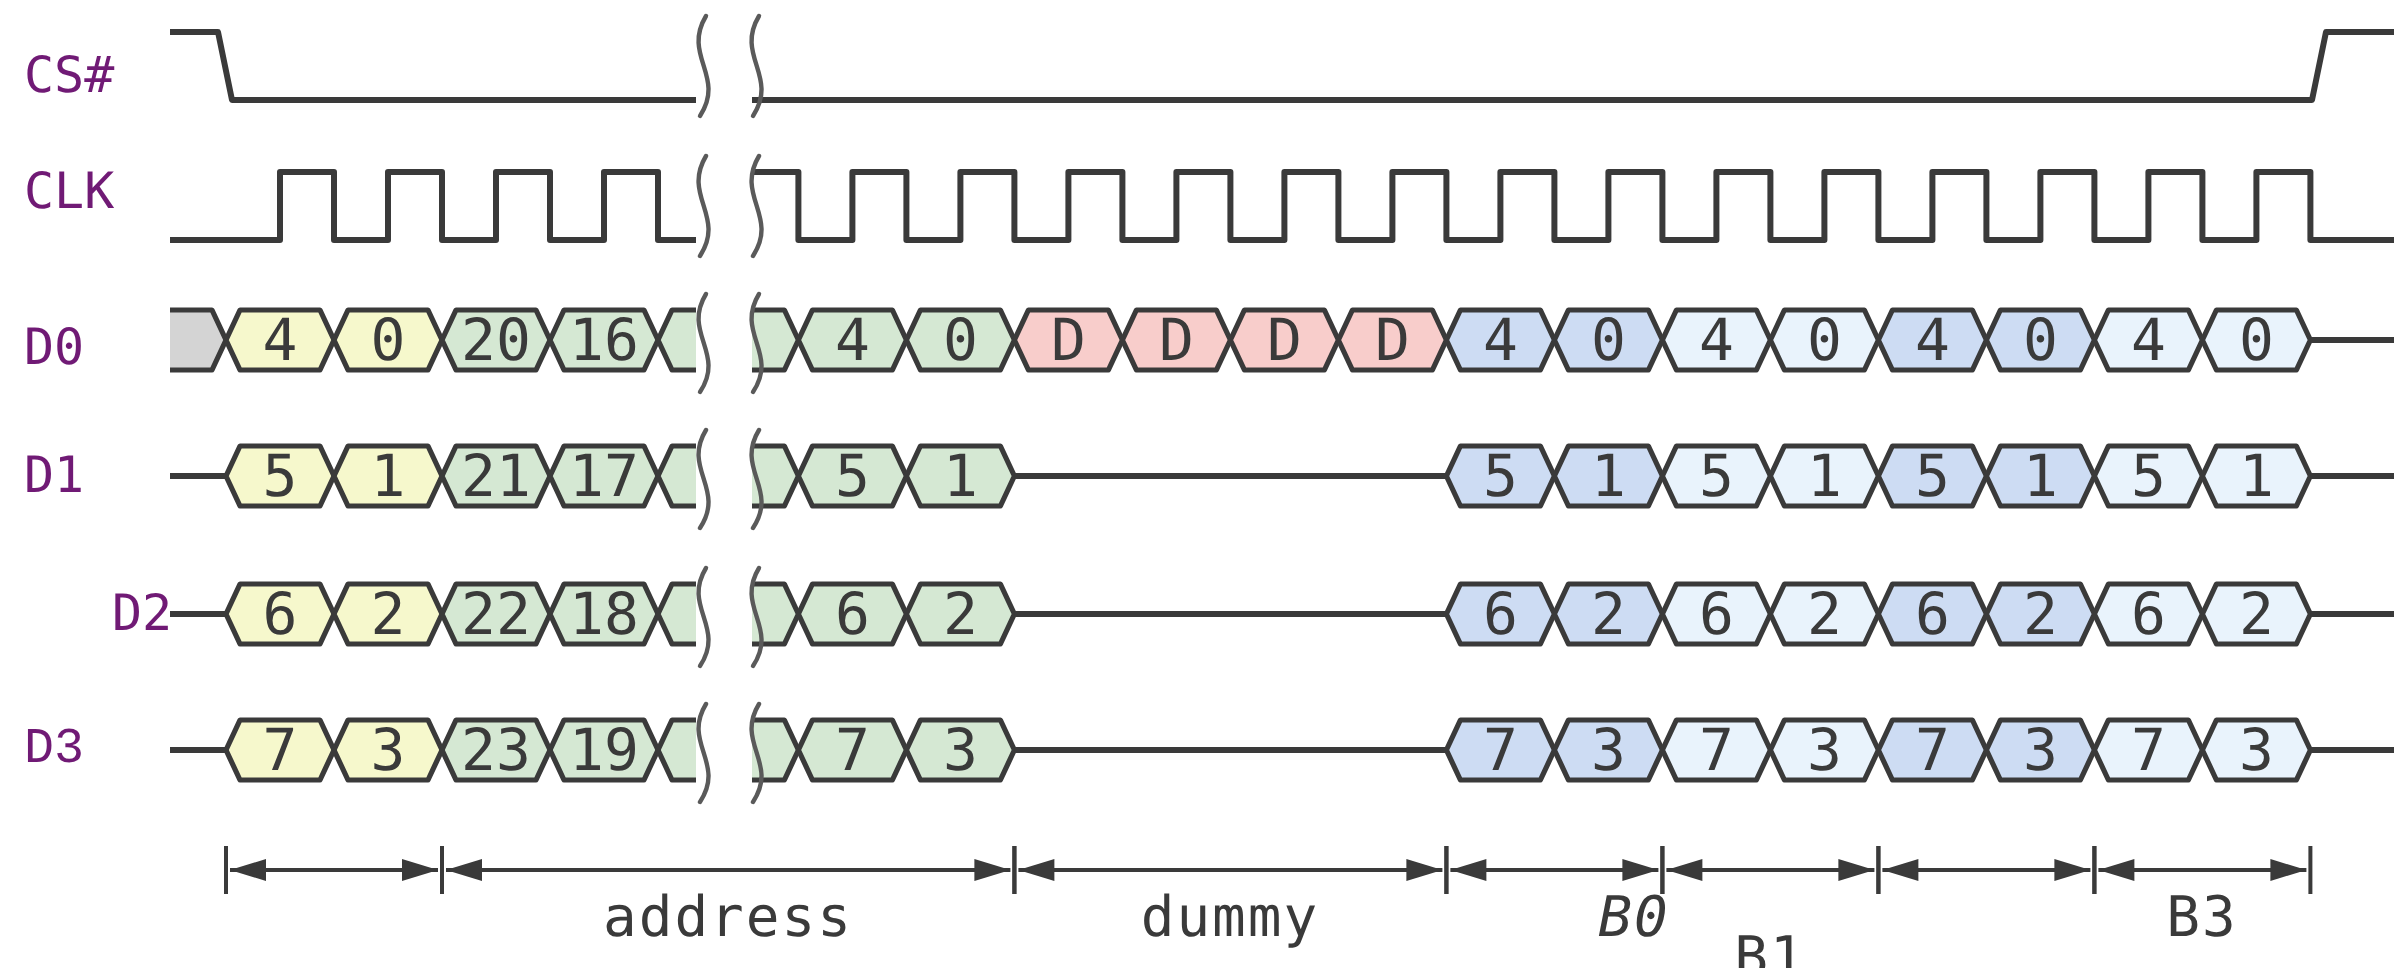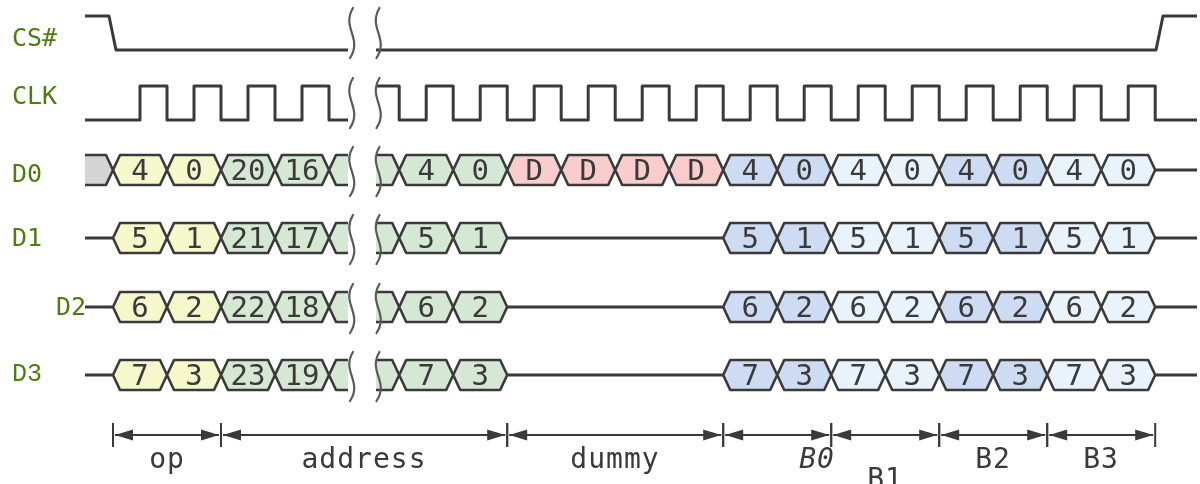--- a/index.html
+++ b/index.html
@@ -1,20 +1,20 @@
 <!DOCTYPE html>
 <html><head>
 <meta charset="utf-8">
 <style>
   html,body{margin:0;padding:0;background:#ffffff;}
   .stage{position:relative;width:1200px;height:484px;background:#ffffff;overflow:hidden;
          font-family:"DejaVu Sans Mono",monospace;}
   svg{position:absolute;left:0;top:0;}
   .sig-label{position:absolute;left:12px;height:30px;line-height:30px;
-             font-size:25px;color:#4d7c0f;white-space:nowrap;}
+             font-size:25px;color:#701a75;white-space:nowrap;}
   .span-label{position:absolute;width:220px;text-align:center;height:30px;line-height:30px;
               font-size:28px;letter-spacing:1px;color:#3a3a3a;white-space:nowrap;}
   .lbl-cs{top:23px;}  .lbl-clk{top:81px;}
   .lbl-d0{top:159px;} .lbl-d1{top:223px;} .lbl-d2{top:292px;margin-left:44px;} .lbl-d3{top:360px;font-family:Liberation Mono, monospace;}
   .sp-op{left:57px;top:444px;}  .sp-address{left:254px;top:444px;} .sp-dummy{left:505px;top:444px;}
   .sp-b0{left:707px;top:444px;font-style:italic;} .sp-b1{left:775px;top:444px;margin-top:20px;}
   .sp-b2{left:883px;top:444px;} .sp-b3{left:991px;top:444px;}
 </style>
 </head>
 <body>
@@ -214,20 +214,18 @@
       <polygon points="1153.2,435 1135.2,429.5 1135.2,440.5" fill="#3a3a3a"></polygon>
     </svg>
 
   <div class="sig-label lbl-cs">CS#</div>
   <div class="sig-label lbl-clk">CLK</div>
   <div class="sig-label lbl-d0">D0</div>
   <div class="sig-label lbl-d1">D1</div>
   <div class="sig-label lbl-d2">D2</div>
   <div class="sig-label lbl-d3">D3</div>
 
-  <div class="span-label sp-op">op</div>
   <div class="span-label sp-dummy">dummy</div>
   <div class="span-label sp-address">address</div>
   <div class="span-label sp-b0">B0</div>
   <div class="span-label sp-b1">B1</div>
-  <div class="span-label sp-b2">B2</div>
   <div class="span-label sp-b3">B3</div>
 </div>
 
 </body></html>

